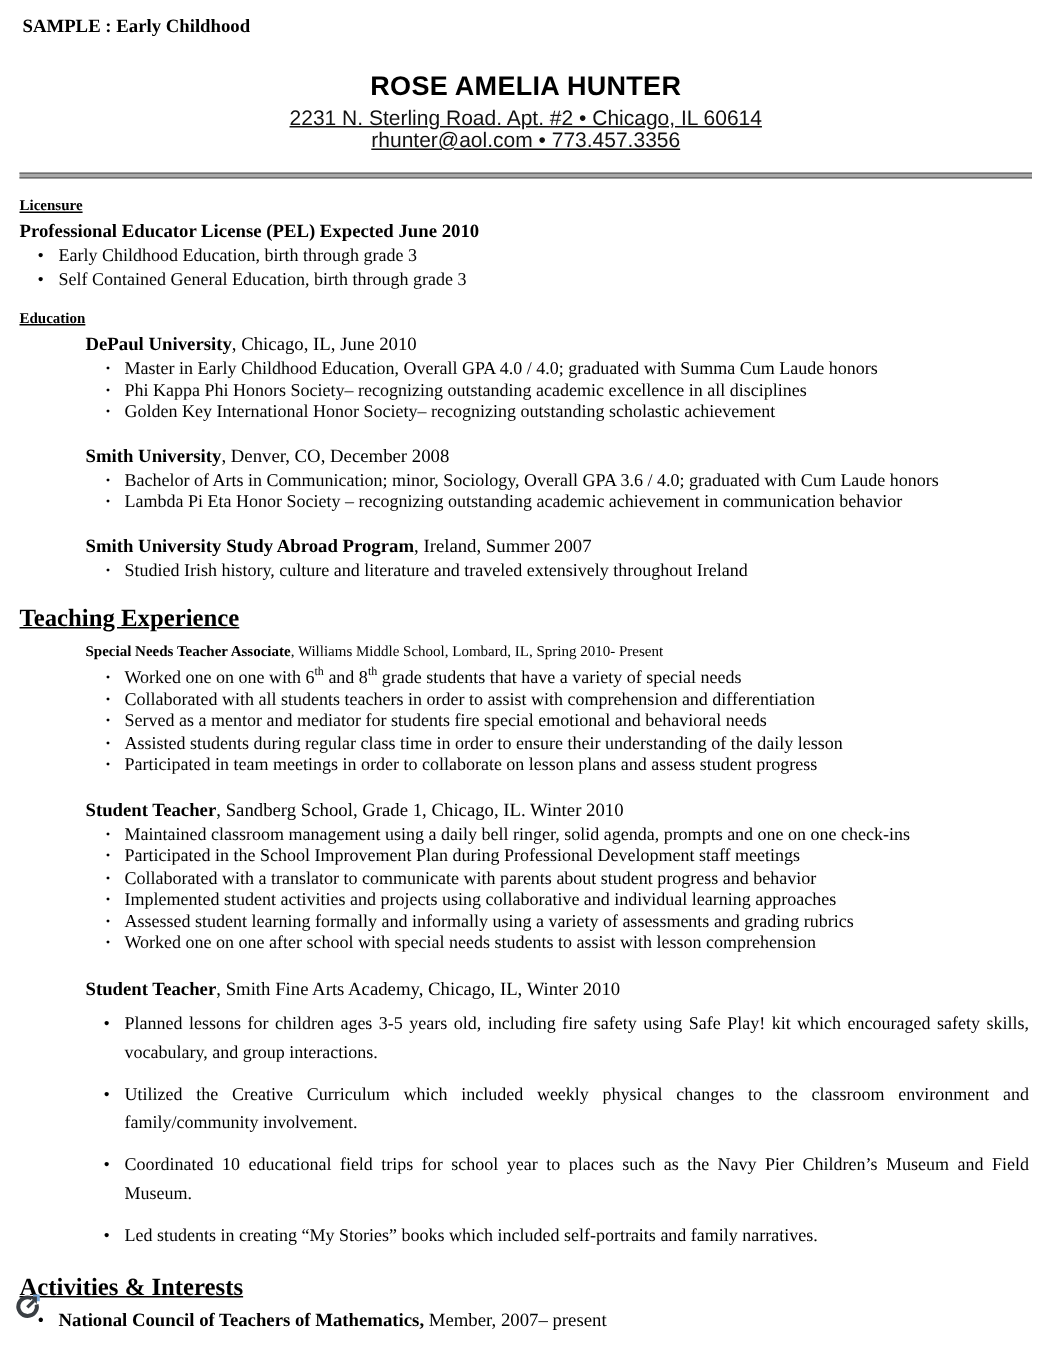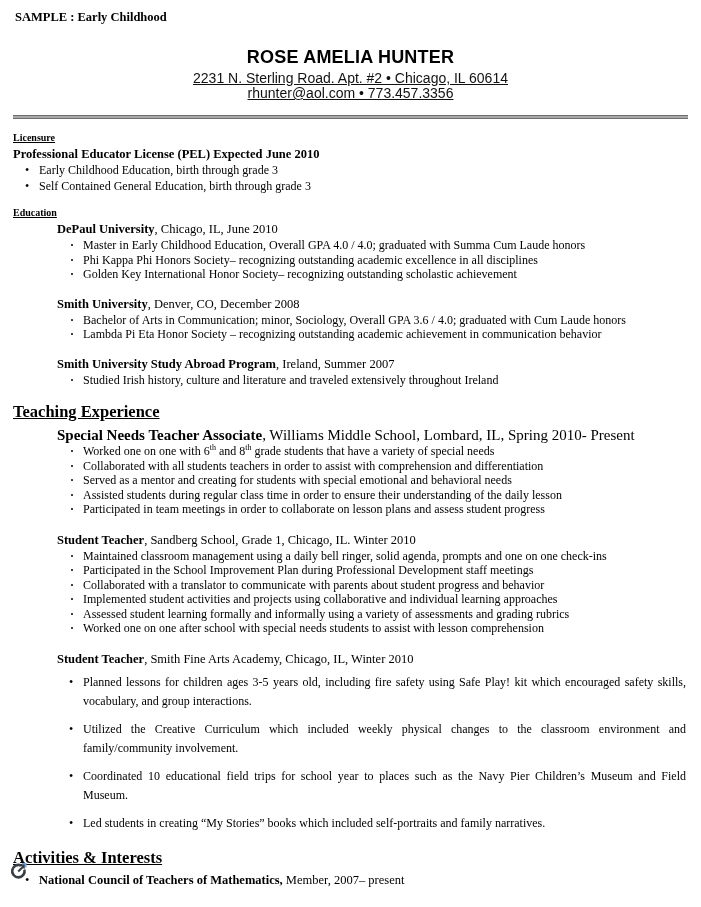--- a/index.html
+++ b/index.html
@@ -18,21 +18,21 @@
 
   .rule { border:none; height:4px; margin:14px 0 0 0;
           background:#a9a9a9; border-top:1px solid #6e6e6e; border-bottom:1px solid #6e6e6e; }
 
   h2 { font-size:10px; font-weight:bold; text-decoration:underline; margin:13px 0 3px 0; }
   h2.lg { font-size:16.5px; margin-top:15px; margin-bottom:5px; }
 
   .entry { margin-top:0;margin-left:44px; }
   .entry + .entry { margin-top:14px; }
   .entry-head { margin:0 0 1px 0; font-size:12.5px; line-height:16px; }
-  .entry-head.sm { font-size:15px; }
+  .entry-head.sm { font-size:10px; }
   .entry-head b { font-weight:bold; }
 
   ul { list-style:none; margin:0; padding:0; font-size:12px; }
   li { position:relative; padding-left:26px; line-height:14.5px; }
   ul.disc > li::before { content:"•"; position:absolute; left:12px; top:0; }
   ul.dot  > li::before { content:"·"; position:absolute; left:13px; top:0; font-weight:bold; }
   ul.lic > li { line-height:15.5px; }
 
   sup { font-size:8px; vertical-align:super; line-height:0; }
 
@@ -103,21 +103,21 @@
   </section>
 
   <section class="jobs">
     <h2 class="lg">Teaching Experience</h2>
 
     <div class="entry">
       <p class="entry-head sm"><b>Special Needs Teacher Associate</b><span>, Williams Middle School, Lombard, IL, Spring 2010- Present</span></p>
       <ul class="dot">
         <li><span>Worked one on one with 6</span><sup>th</sup><span> and 8</span><sup>th</sup><span> grade students that have a variety of special needs</span></li>
         <li>Collaborated with all students teachers in order to assist with comprehension and differentiation</li>
-        <li>Served as a mentor and creating for students with special emotional and behavioral needs</li>
+        <li>Served as a mentor and mediator for students fire special emotional and behavioral needs</li>
         <li>Assisted students during regular class time in order to ensure their understanding of the daily lesson</li>
         <li>Participated in team meetings in order to collaborate on lesson plans and assess student progress</li>
       </ul>
     </div>
 
     <div class="entry">
       <p class="entry-head"><b>Student Teacher</b><span>, Sandberg School, Grade 1, Chicago, IL. Winter 2010</span></p>
       <ul class="dot">
         <li>Maintained classroom management using a daily bell ringer, solid agenda, prompts and one on one check-ins</li>
         <li>Participated in the School Improvement Plan during Professional Development staff meetings</li>

